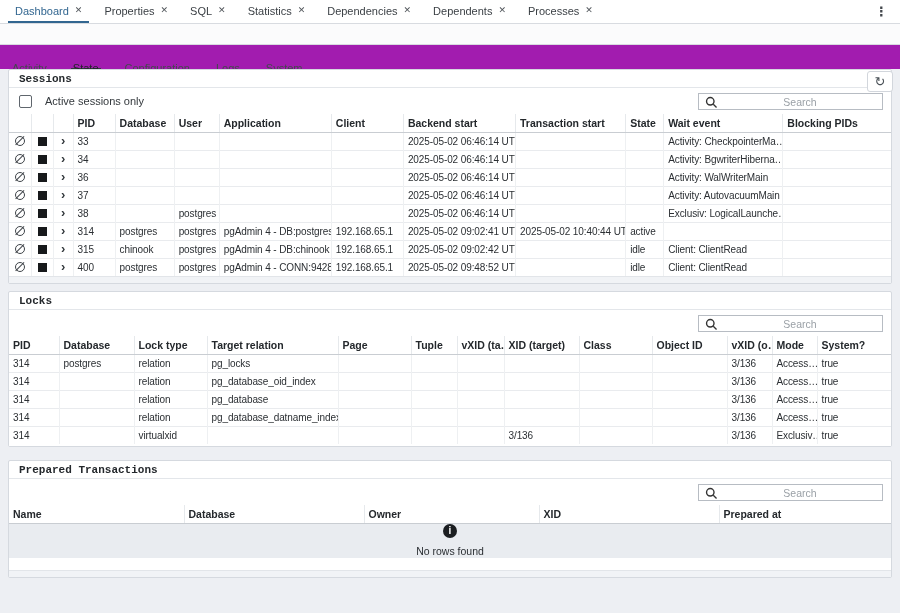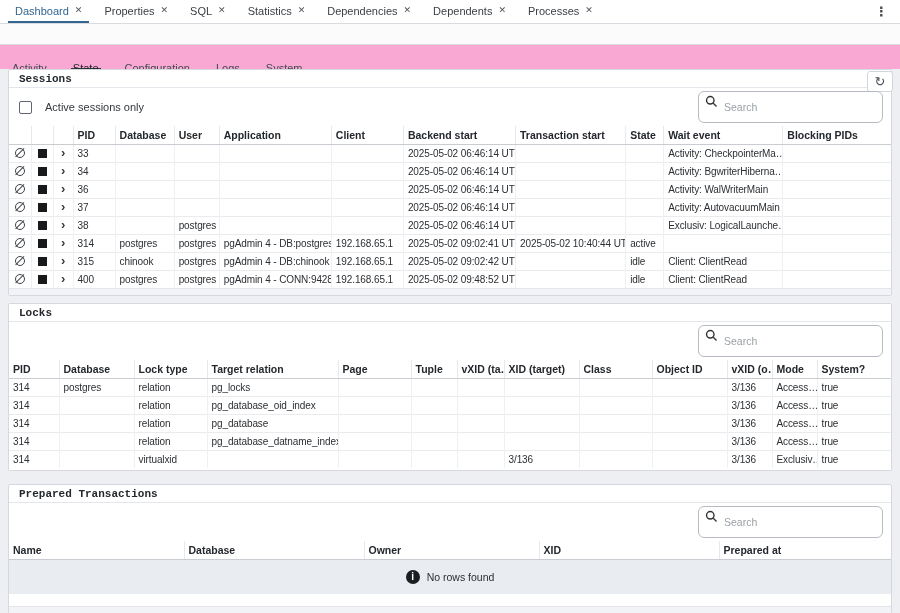--- a/index.html
+++ b/index.html
@@ -1,18 +1,18 @@
 <!DOCTYPE html>
 <html style="--c-accent: #326690;"><head>
 <meta charset="utf-8">
 <style>
   * { box-sizing: border-box; margin: 0; padding: 0; }
   html,body { width:900px; height:613px; overflow:hidden; }
   body { font-family:"Liberation Sans","DejaVu Sans",sans-serif; background:#fff; color:#222; }
-  .app { position:relative; width:900px; height:613px; background:#f9a8d4; overflow:hidden; }
+  .app { position:relative; width:900px; height:613px; background:#a21caf; overflow:hidden; }
 
   
   .tabbar { height:24px; display:flex; align-items:stretch; background:#fff; border-bottom:1px solid #d8dbe0; padding:0 8px; }
   .tabs { display:flex; align-items:stretch; }
   .tab { display:flex; align-items:center; gap:6px; padding:0 7px; font-size:11px; color:#3a3f44; cursor:pointer; border-bottom:2px solid transparent; margin-right:8px; white-space:nowrap; }
   .tab.active { color:var(--c-accent,#326690); border-bottom-color:var(--c-accent,#326690); }
   .tab-close { font-size:9px; color:#52575c; line-height:1; }
   .kebab { margin-left:auto; align-self:center; font-size:13px; font-weight:bold; color:#42474c; padding:0 4px; cursor:pointer; }
 
   
@@ -31,42 +31,42 @@
   .panel.prepared { margin-top:13px; }
   .panel-header { padding:3px 10px 2px; font-size:11px; font-weight:600; color:#24282c; border-bottom:1px solid #e3e6ea;font-family:Liberation Mono, monospace; }
   .toolbar { display:flex; align-items:center; padding:3px 8px; min-height:26px; }
   .toolbar.end { justify-content:flex-end; }
   .toolbar.between { justify-content:space-between; }
 
   .chk { display:flex; align-items:center; gap:13px; font-size:11px; color:#33383c; cursor:pointer; padding-left:2px; }
   .chk .box { width:13px; height:13px; border:1.5px solid #5f6ениях; border:1.5px solid #5f666d; border-radius:2px; background:#fff; }
 
   .search { position:relative; }
-  .search input { width:185px; height:32px; border:1px solid #b7bcc3; border-radius:6px; background:#fff; font-size:10.5px; font-family:inherit; color:#333; padding:2px 6px 2px 25px; outline:none; }
+  .search input { width:185px; height:17px; border:1px solid #b7bcc3; border-radius:0; background:#fff; font-size:10.5px; font-family:inherit; color:#333; padding:2px 6px 2px 25px; outline:none;text-align:center; }
   .search input::placeholder { color:#9aa0a6; }
   .search svg { position:absolute; left:7px; top:4px; }
 
   
   .tablewrap { width:100%; overflow:hidden; }
   table.grid { width:100%; border-collapse:collapse; table-layout:fixed; }
   .grid th { font-size:10.5px; font-weight:700; color:#24282c; text-align:left; padding:2px 4px; height:18px; border-bottom:1px solid #c9cdd2; border-right:1px solid #e6e9ec; white-space:nowrap; overflow:hidden; background:#fff; }
   .grid th:last-child, .grid td:last-child { border-right:none; }
   .grid td { font-size:10px; letter-spacing:-0.1px; color:#2b2f33; padding:0 2px 0 4px; height:18px; border-top:1px solid #e9ebee; border-right:1px solid #eef0f2; white-space:nowrap; overflow:hidden; background:#fff; }
   .grid tbody tr:first-child td { border-top:none; }
   .grid td.icon-cell { text-align:center; padding:0; }
 
   .icon-cancel { display:inline-block; width:10px; height:10px; border:1.5px solid #3f4449; border-radius:50%; position:relative; vertical-align:-1px; }
   .icon-cancel::before { content:""; position:absolute; left:-2.2px; top:3.2px; width:12px; height:1.4px; background:#3f4449; transform:rotate(-45deg); }
   .icon-stop { display:inline-block; width:9px; height:9px; background:#17191b; vertical-align:-1px; }
   .icon-expand { display:inline-block; font-size:13px; line-height:10px; color:#33383c; font-weight:600; }
   .icon-expand::before { content:"\203A"; }
 
   .hstrip { height:7px; background:#f1f3f6; border-top:1px solid #e2e5e9; }
 
-  .norows { height:34px; background:#e9ecf0; display:flex; align-items:center; justify-content:center; gap:7px; font-size:10.5px; color:#2b2f33; }
+  .norows { height:34px; background:#e9ecf0; display:flex; align-items:center; justify-content:center; gap:7px; font-size:10.5px; color:#2b2f33;flex-direction:column; }
   .info-icon { width:14px; height:14px; border-radius:50%; background:#1b1e21; color:#fff; font-size:10px; font-weight:700; line-height:14px; text-align:center; }
   .info-icon::before { content:"i"; }
   .norows-spacer { height:12px; background:#fff; }
 </style>
 </head>
 <body>
 
 <div class="app">
 
   <div class="tabbar">

